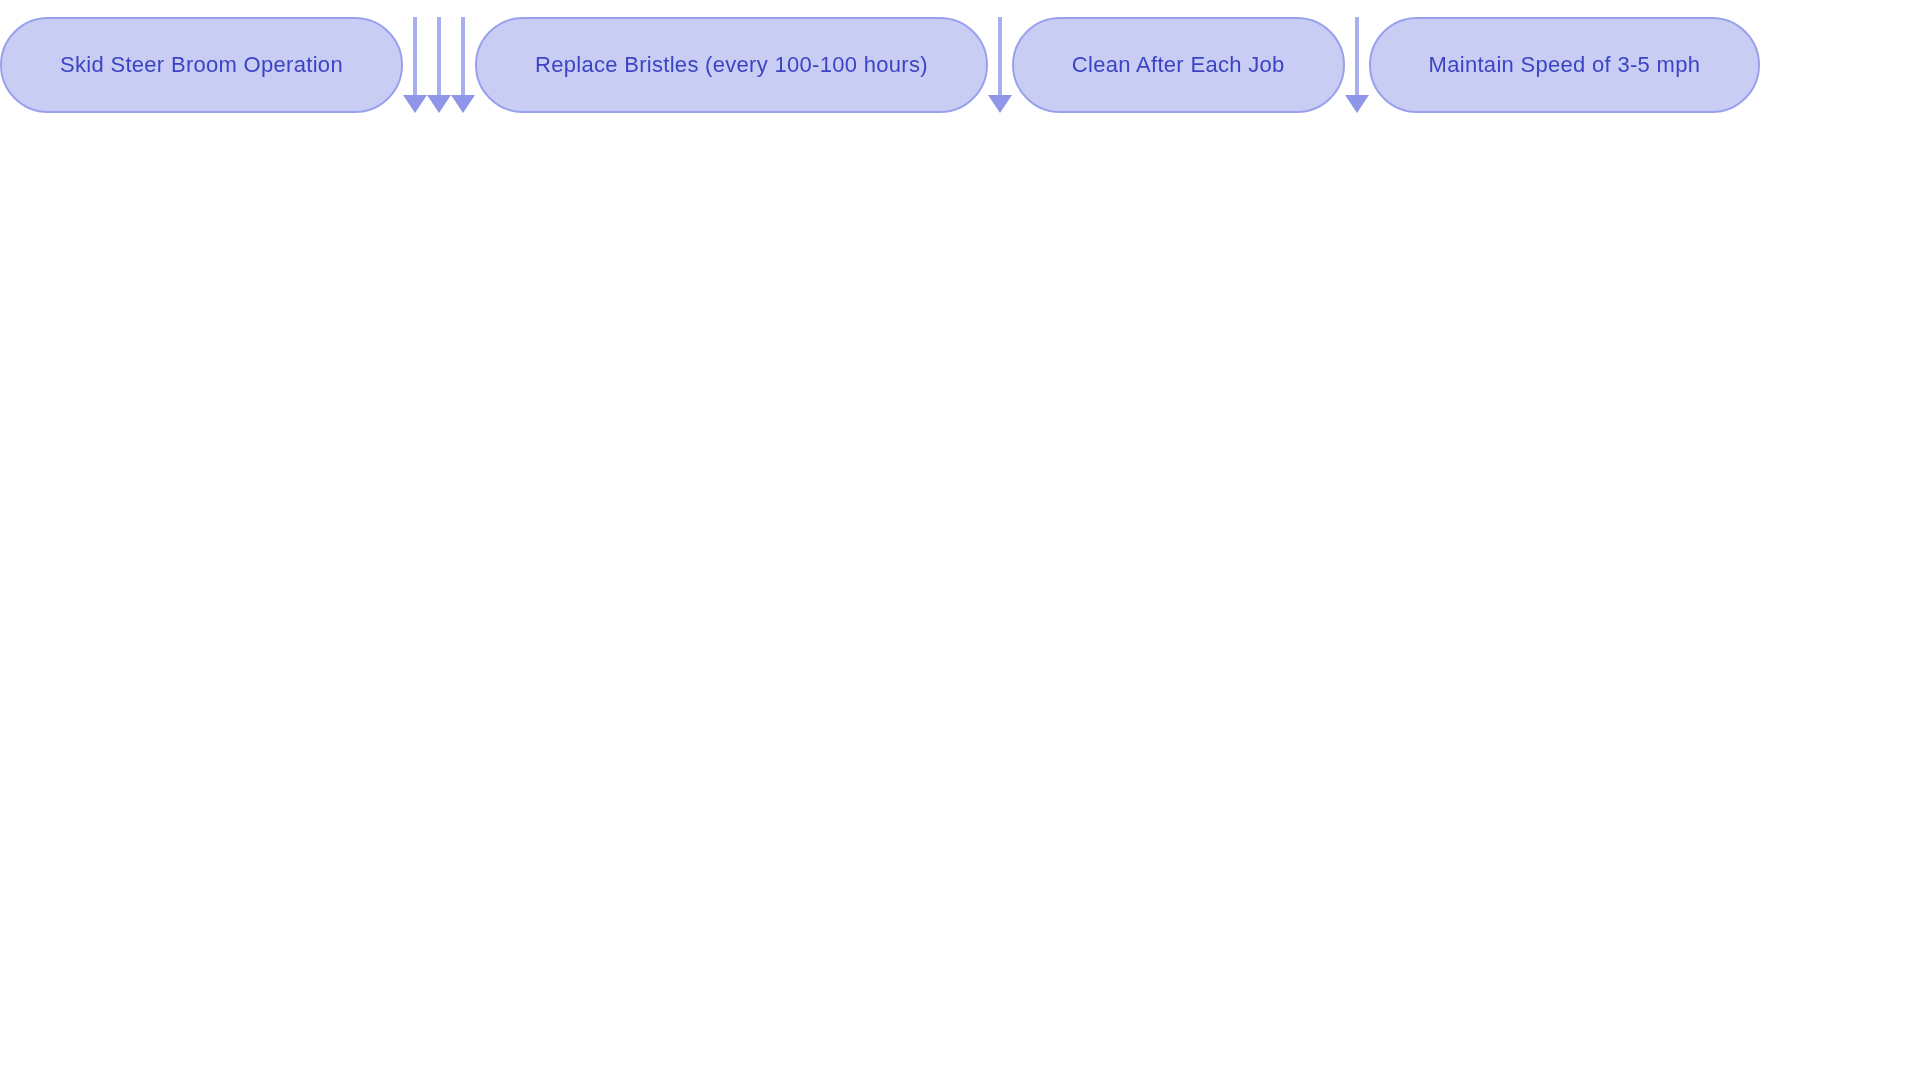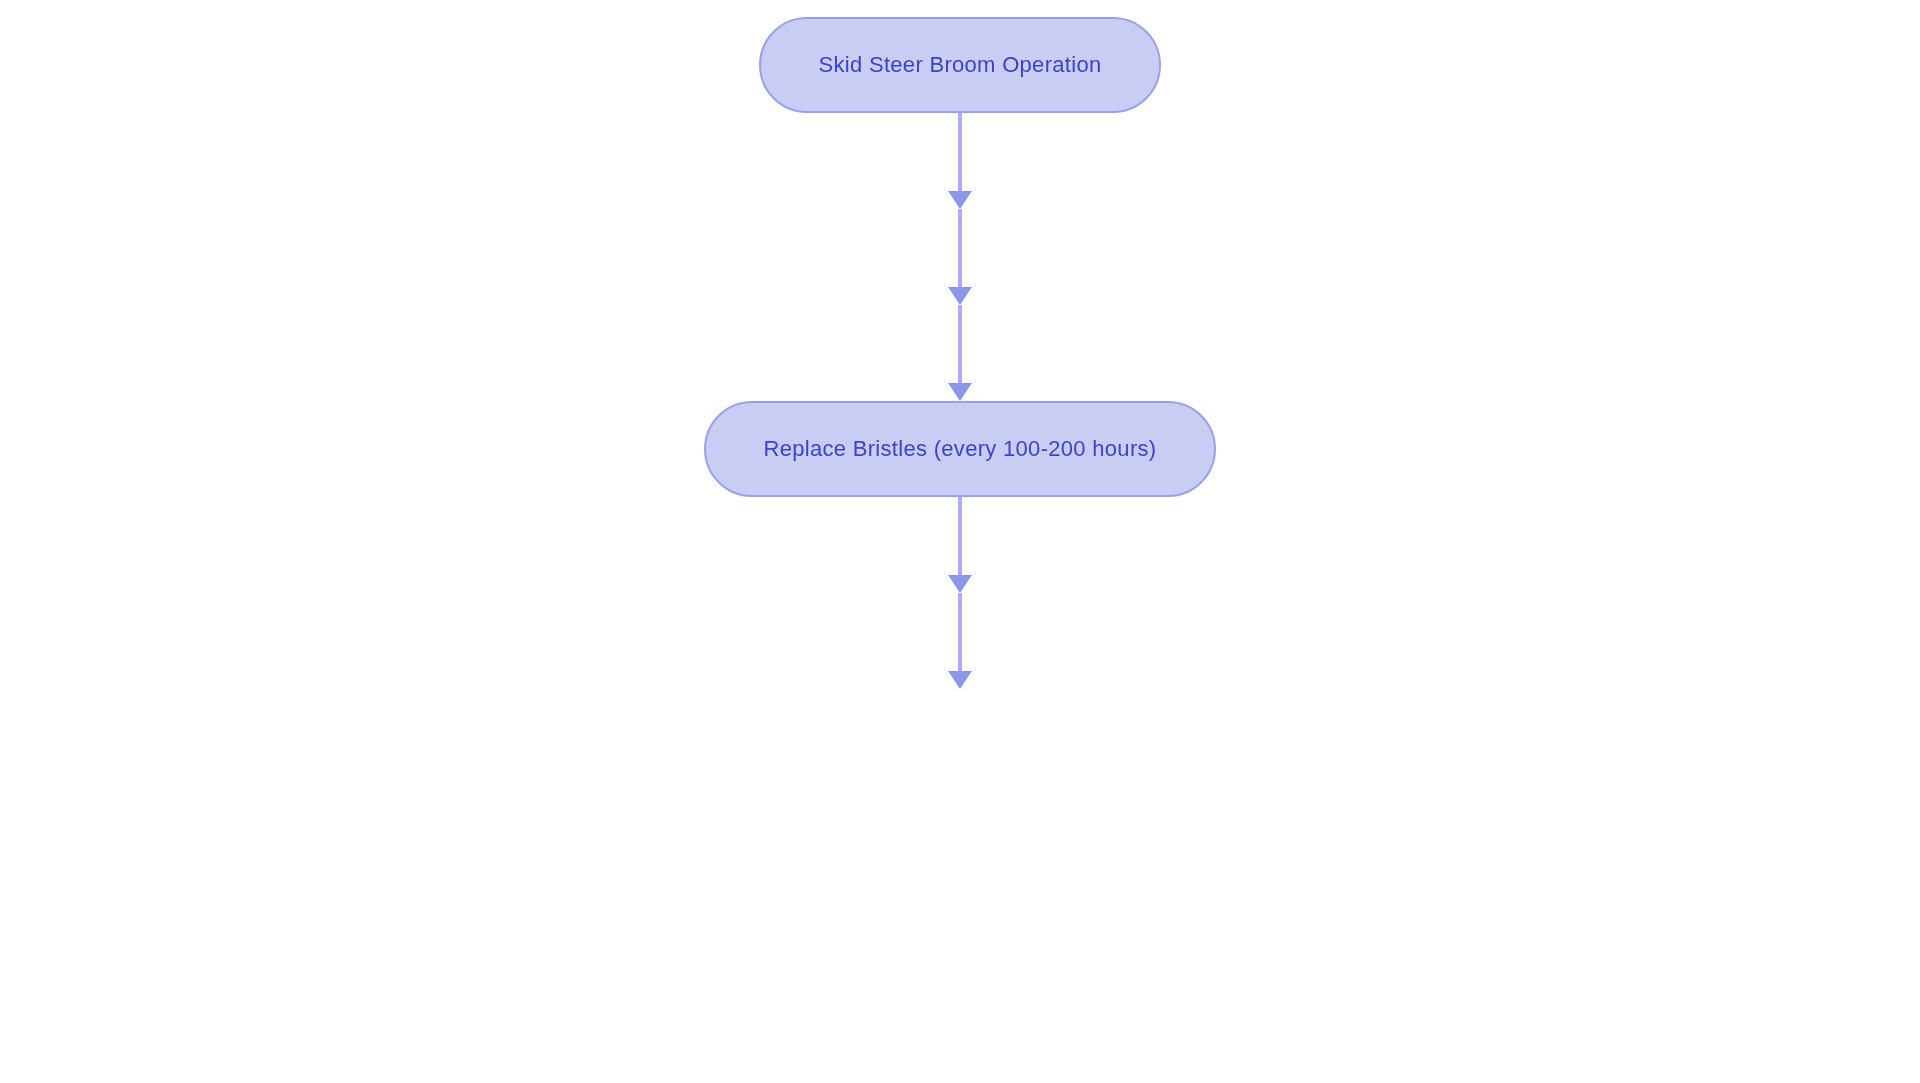--- a/index.html
+++ b/index.html
@@ -14,21 +14,21 @@
     overflow: hidden;
     background: #ffffff;
     font-family: "Liberation Sans", sans-serif;
   }
   .flow {
     position: absolute;
     top: 17px;
     left: 0;
     width: 100%;
     display: flex;
-    flex-direction: column;
+    flex-direction: row;
     align-items: center;
   }
   .node {
     box-sizing: border-box;
     height: 96px;
     display: flex;
     align-items: center;
     justify-content: center;
     padding: 0 58px;
     border-radius: 48px;
@@ -77,28 +77,30 @@
       <div class="line"></div>
       <div class="head"></div>
     </div>
 
 
     <div class="arrow">
       <div class="line"></div>
       <div class="head"></div>
     </div>
 
-    <div class="node">Replace Bristles (every 100-200 hours)</div>
+    <div class="node">Replace Bristles (every 100-100 hours)</div>
 
     <div class="arrow">
       <div class="line"></div>
       <div class="head"></div>
     </div>
 
+    <div class="node">Clean After Each Job</div>
 
     <div class="arrow">
       <div class="line"></div>
       <div class="head"></div>
     </div>
 
+    <div class="node">Maintain Speed of 3-5 mph</div>
 
   </div>
 </div>
 
 </body></html>

